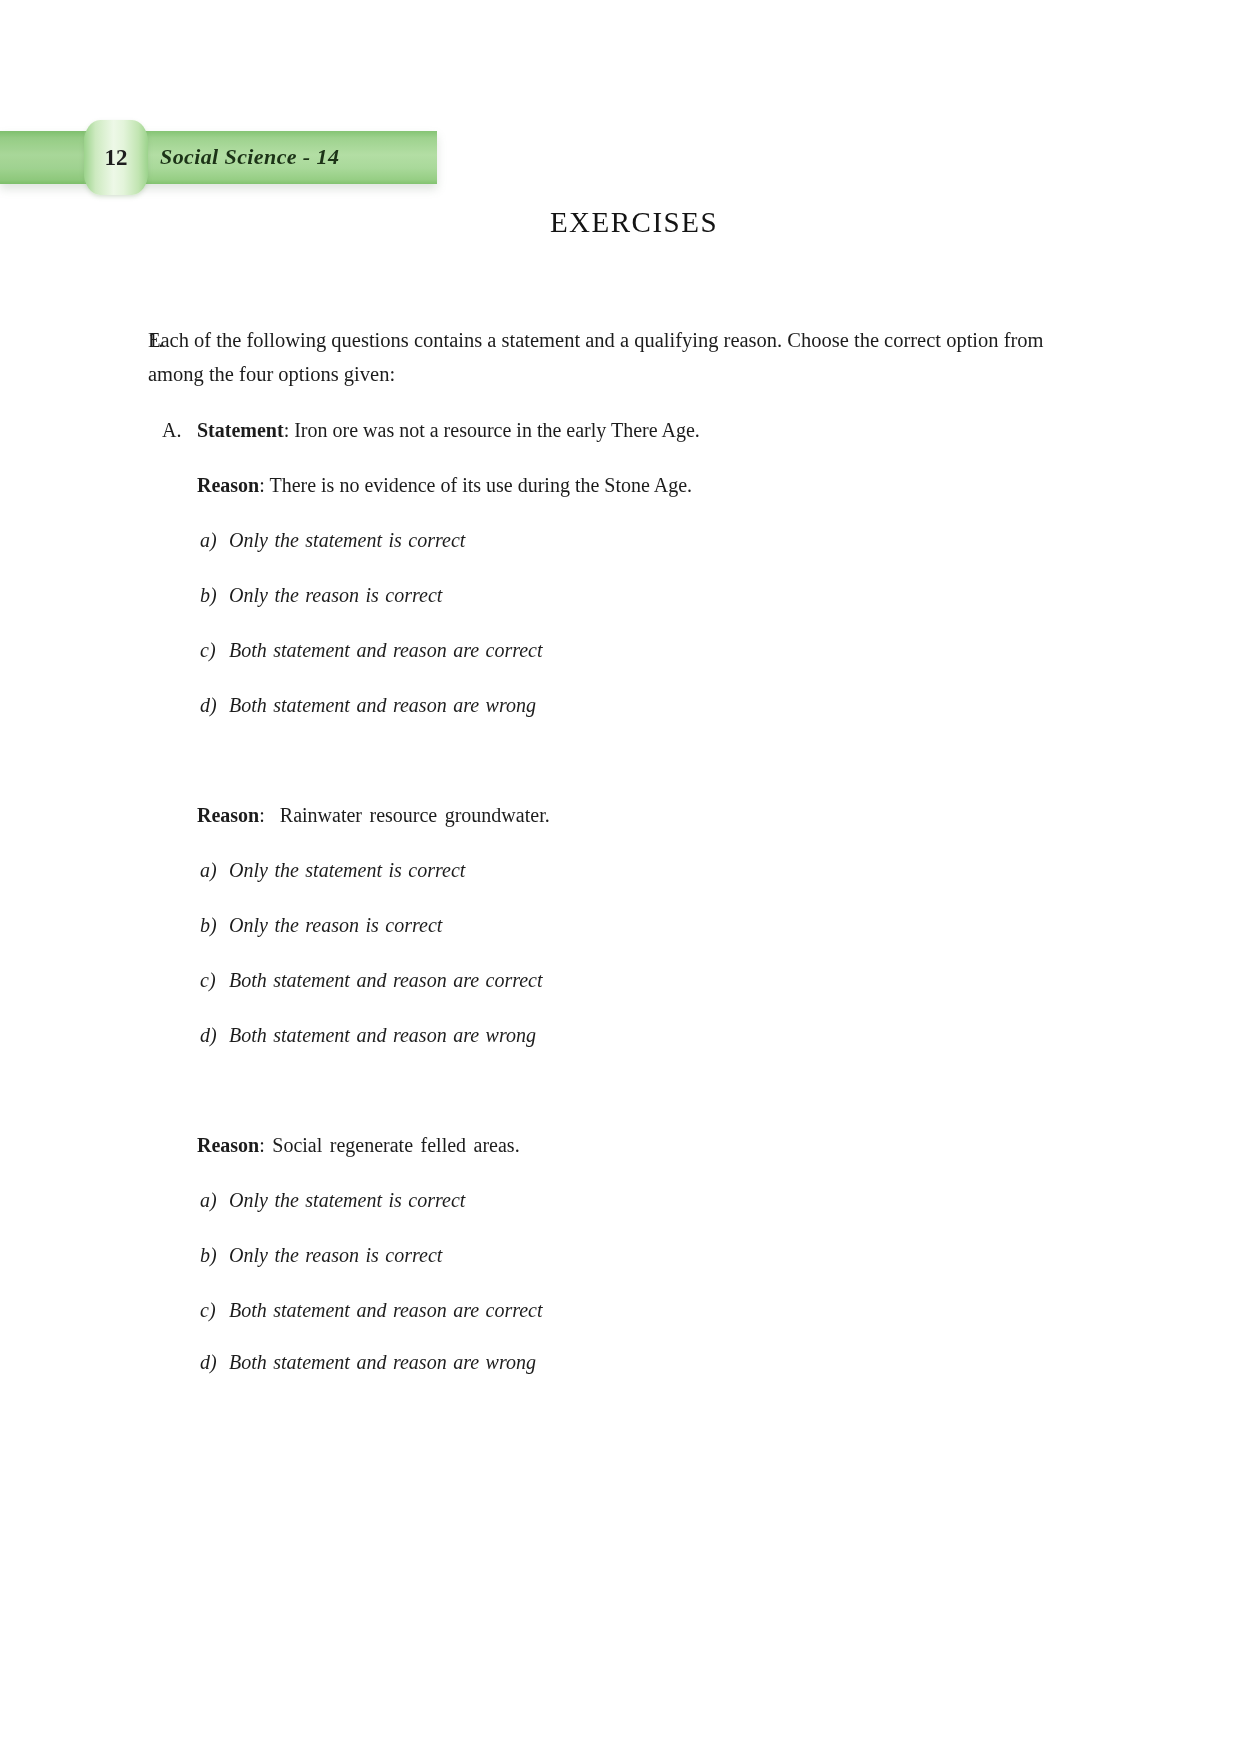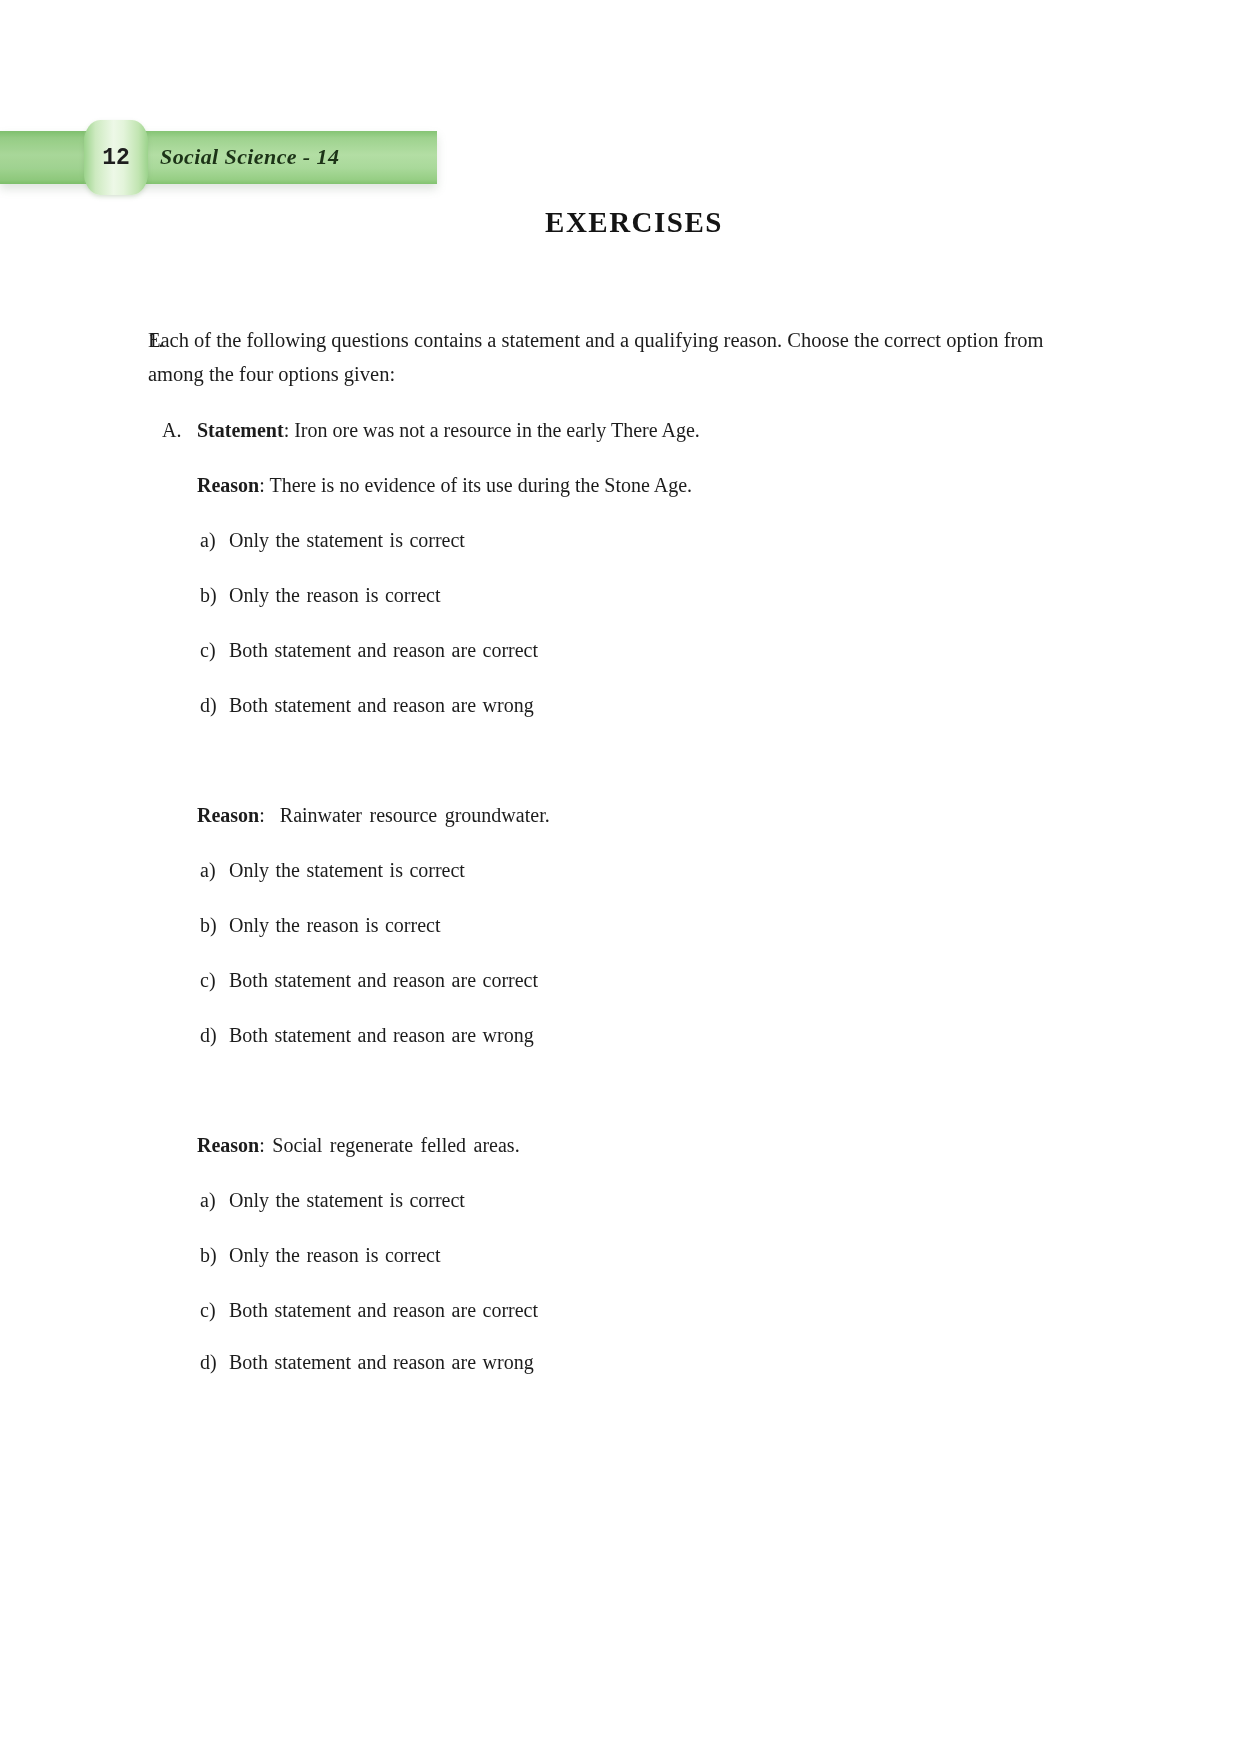--- a/index.html
+++ b/index.html
@@ -22,33 +22,33 @@
   }
   .ribbon {
     position:absolute; left:84px; top:-11px; width:64px; height:75px;
     border-radius:16px / 22px;
     background:linear-gradient(90deg,#9cd38c 0%, #cdeac0 18%, #edf8e7 46%,
                #e3f4da 62%, #c2e5b2 85%, #9cd38c 100%);
     box-shadow:0 2px 4px rgba(110,150,100,0.25);
     display:flex; align-items:center; justify-content:center;
   }
   .page-num {
-    font-family:Liberation Mono, monospace; font-weight:bold;
+    font-family:Liberation Serif, serif; font-weight:bold;
     font-size:23px; color:#1e1e1e;
   }
   .book-title {
     position:absolute; left:160px; top:50%; transform:translateY(-52%);
     font-family:"Liberation Serif", serif; font-weight:bold; font-style:italic;
     font-size:22px; letter-spacing:0.4px; color:#1c3317; white-space:pre;
   }
 
   
   .page-title {
     position:absolute; top:206px; left:634px; transform:translateX(-50%);
-    font-weight:bold; font-size:29px; letter-spacing:1.5px; color:#141414;
+    font-weight:normal; font-size:29px; letter-spacing:1.5px; color:#141414;
     white-space:pre;
   }
 
   
   .intro {
     position:absolute; left:148px; top:323px; width:940px; line-height:34px;
     font-size:20.5px;
   }
   .q-num { position:absolute; left:0; top:0; }
   .intro-text { display:block; max-width:900px; }
@@ -56,21 +56,21 @@
   .tline {
     position:absolute; font-size:20px; white-space:pre; line-height:24px;
   }
   .stmt-line  { left:162px; }
   .reason-line{ left:197px; }
   .opt-line   { left:200px; }
   .letter-cell{ display:inline-block; width:35px; }
   .opt-cell   { display:inline-block; width:29px; }
   .lbl        { font-weight:bold; }
   .ws         { word-spacing:2.5px; }
-  .ows        { word-spacing:1.5px; }
+  .ows        { word-spacing:1.5px;font-style:italic; }
 </style>
 </head>
 <body>
 
 <div class="page">
 
   <div class="banner">
     <div class="banner-left"></div>
     <div class="ribbon">
       <span class="page-num">12</span>

